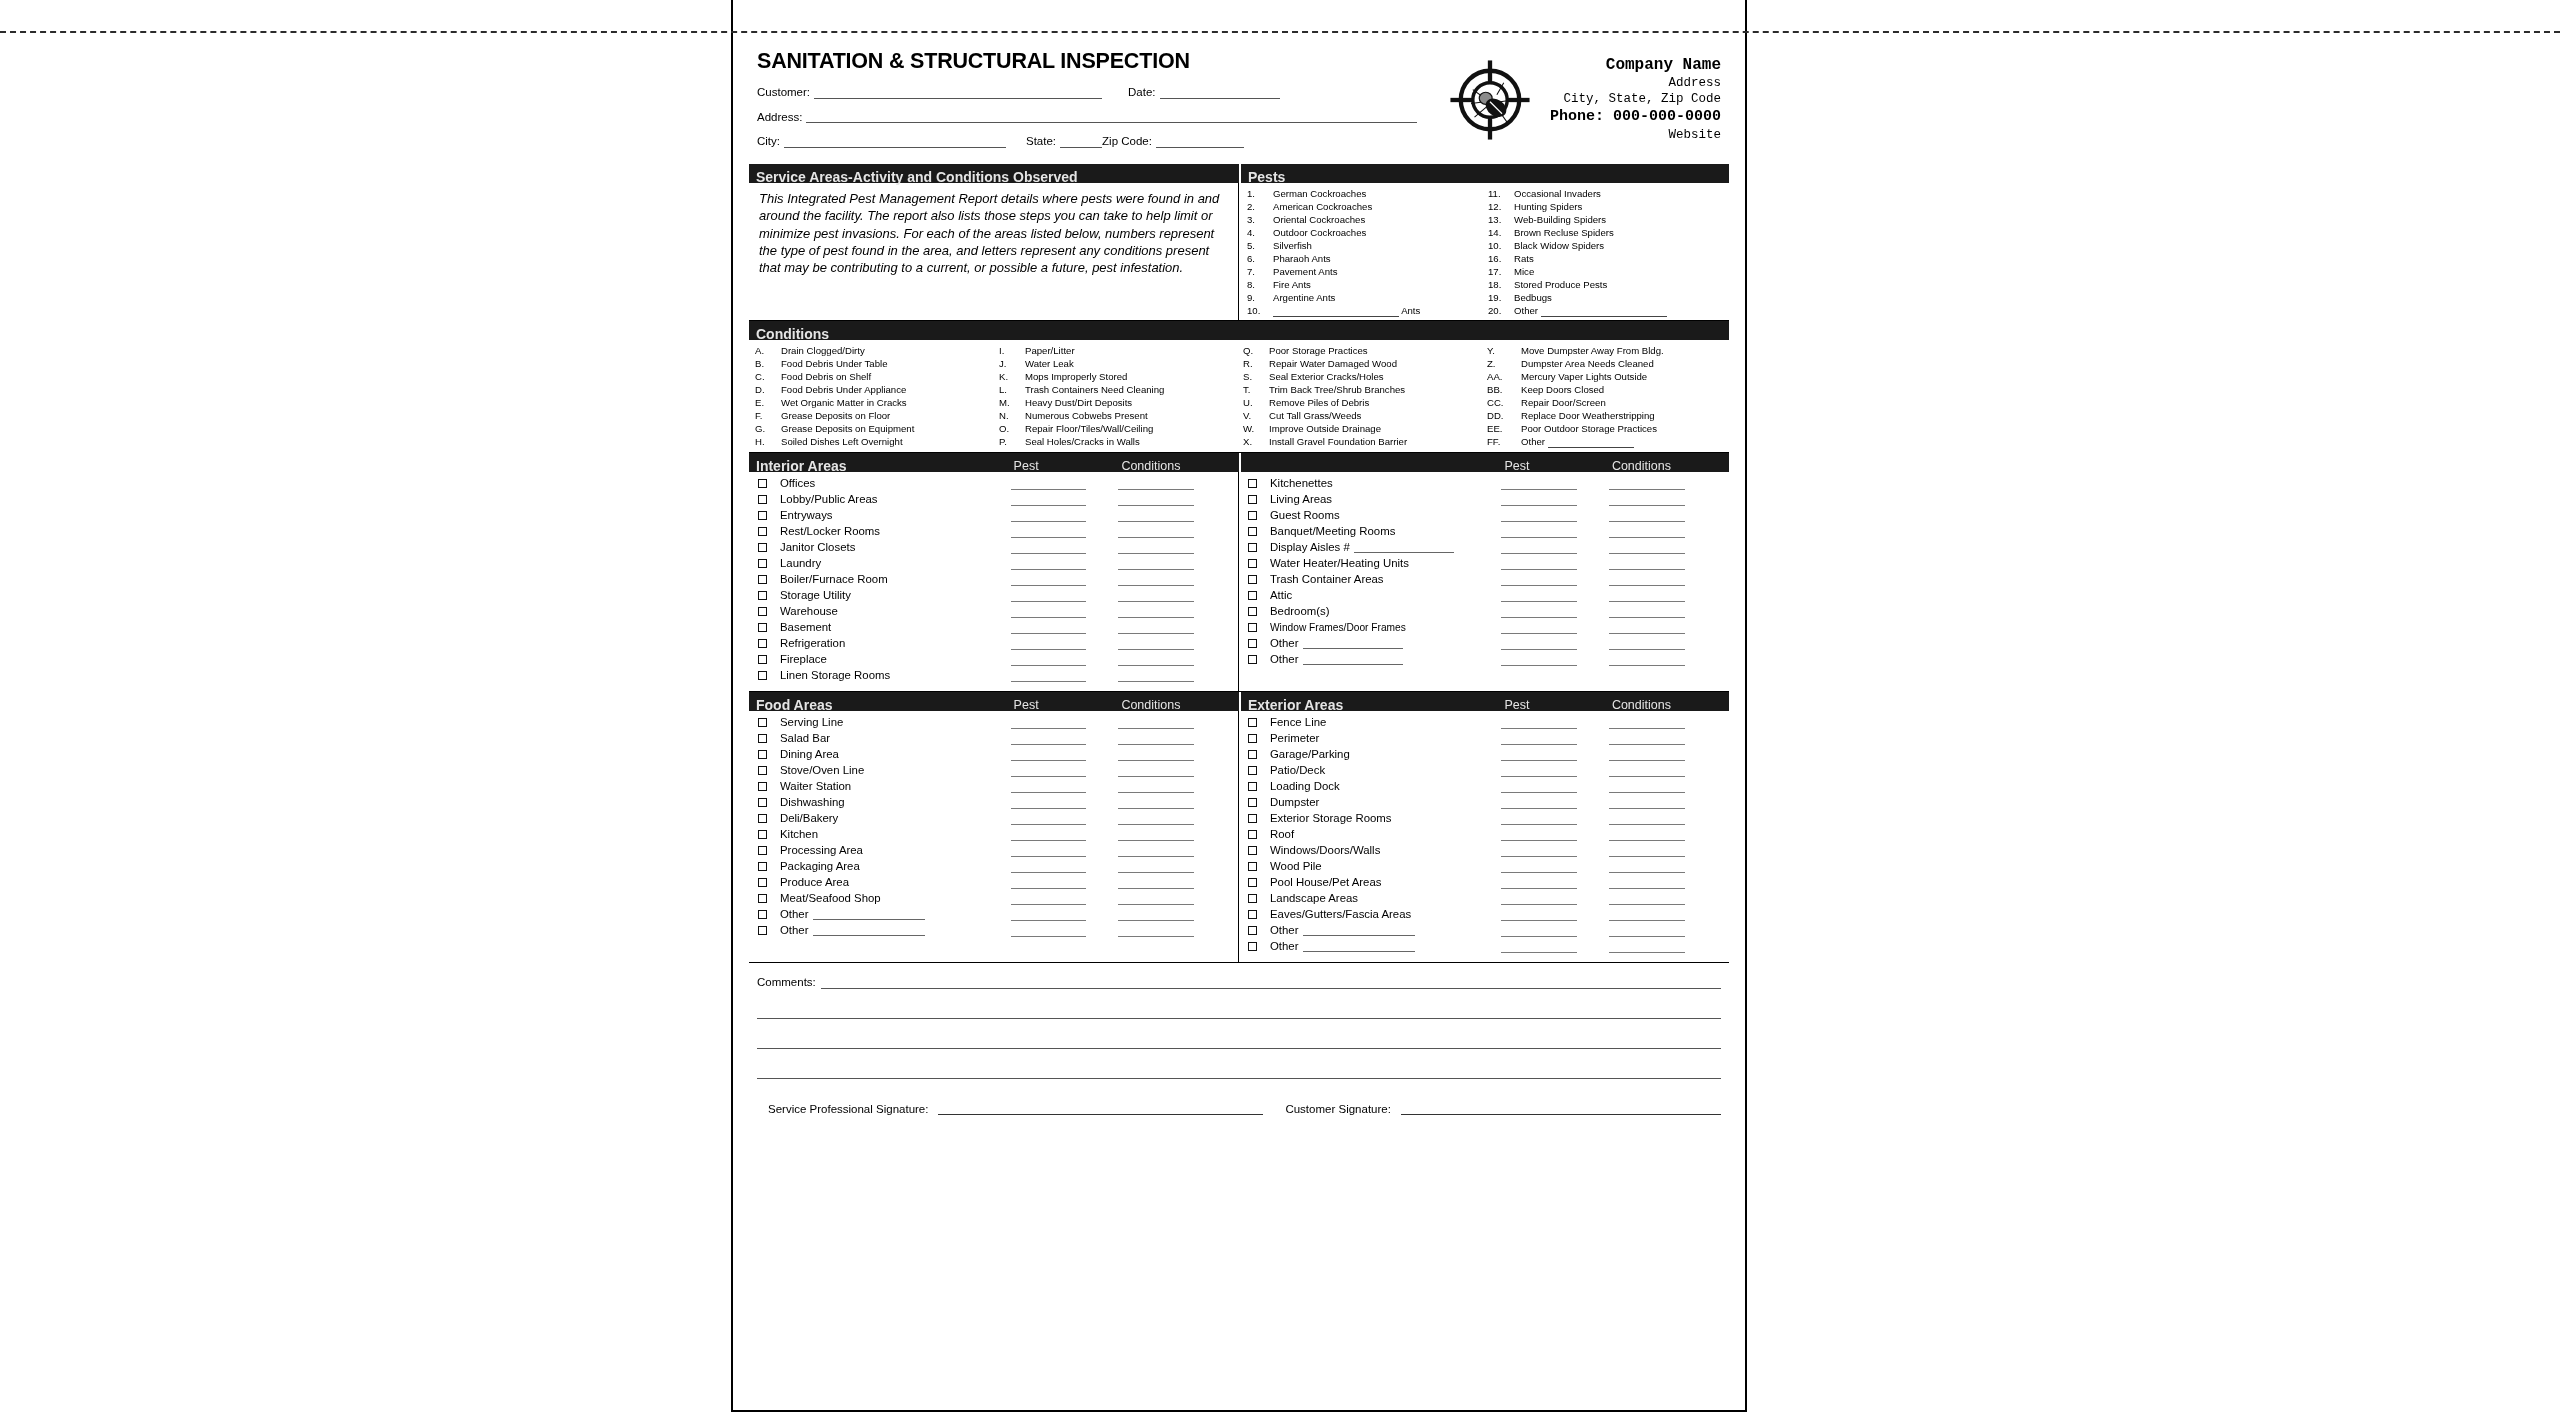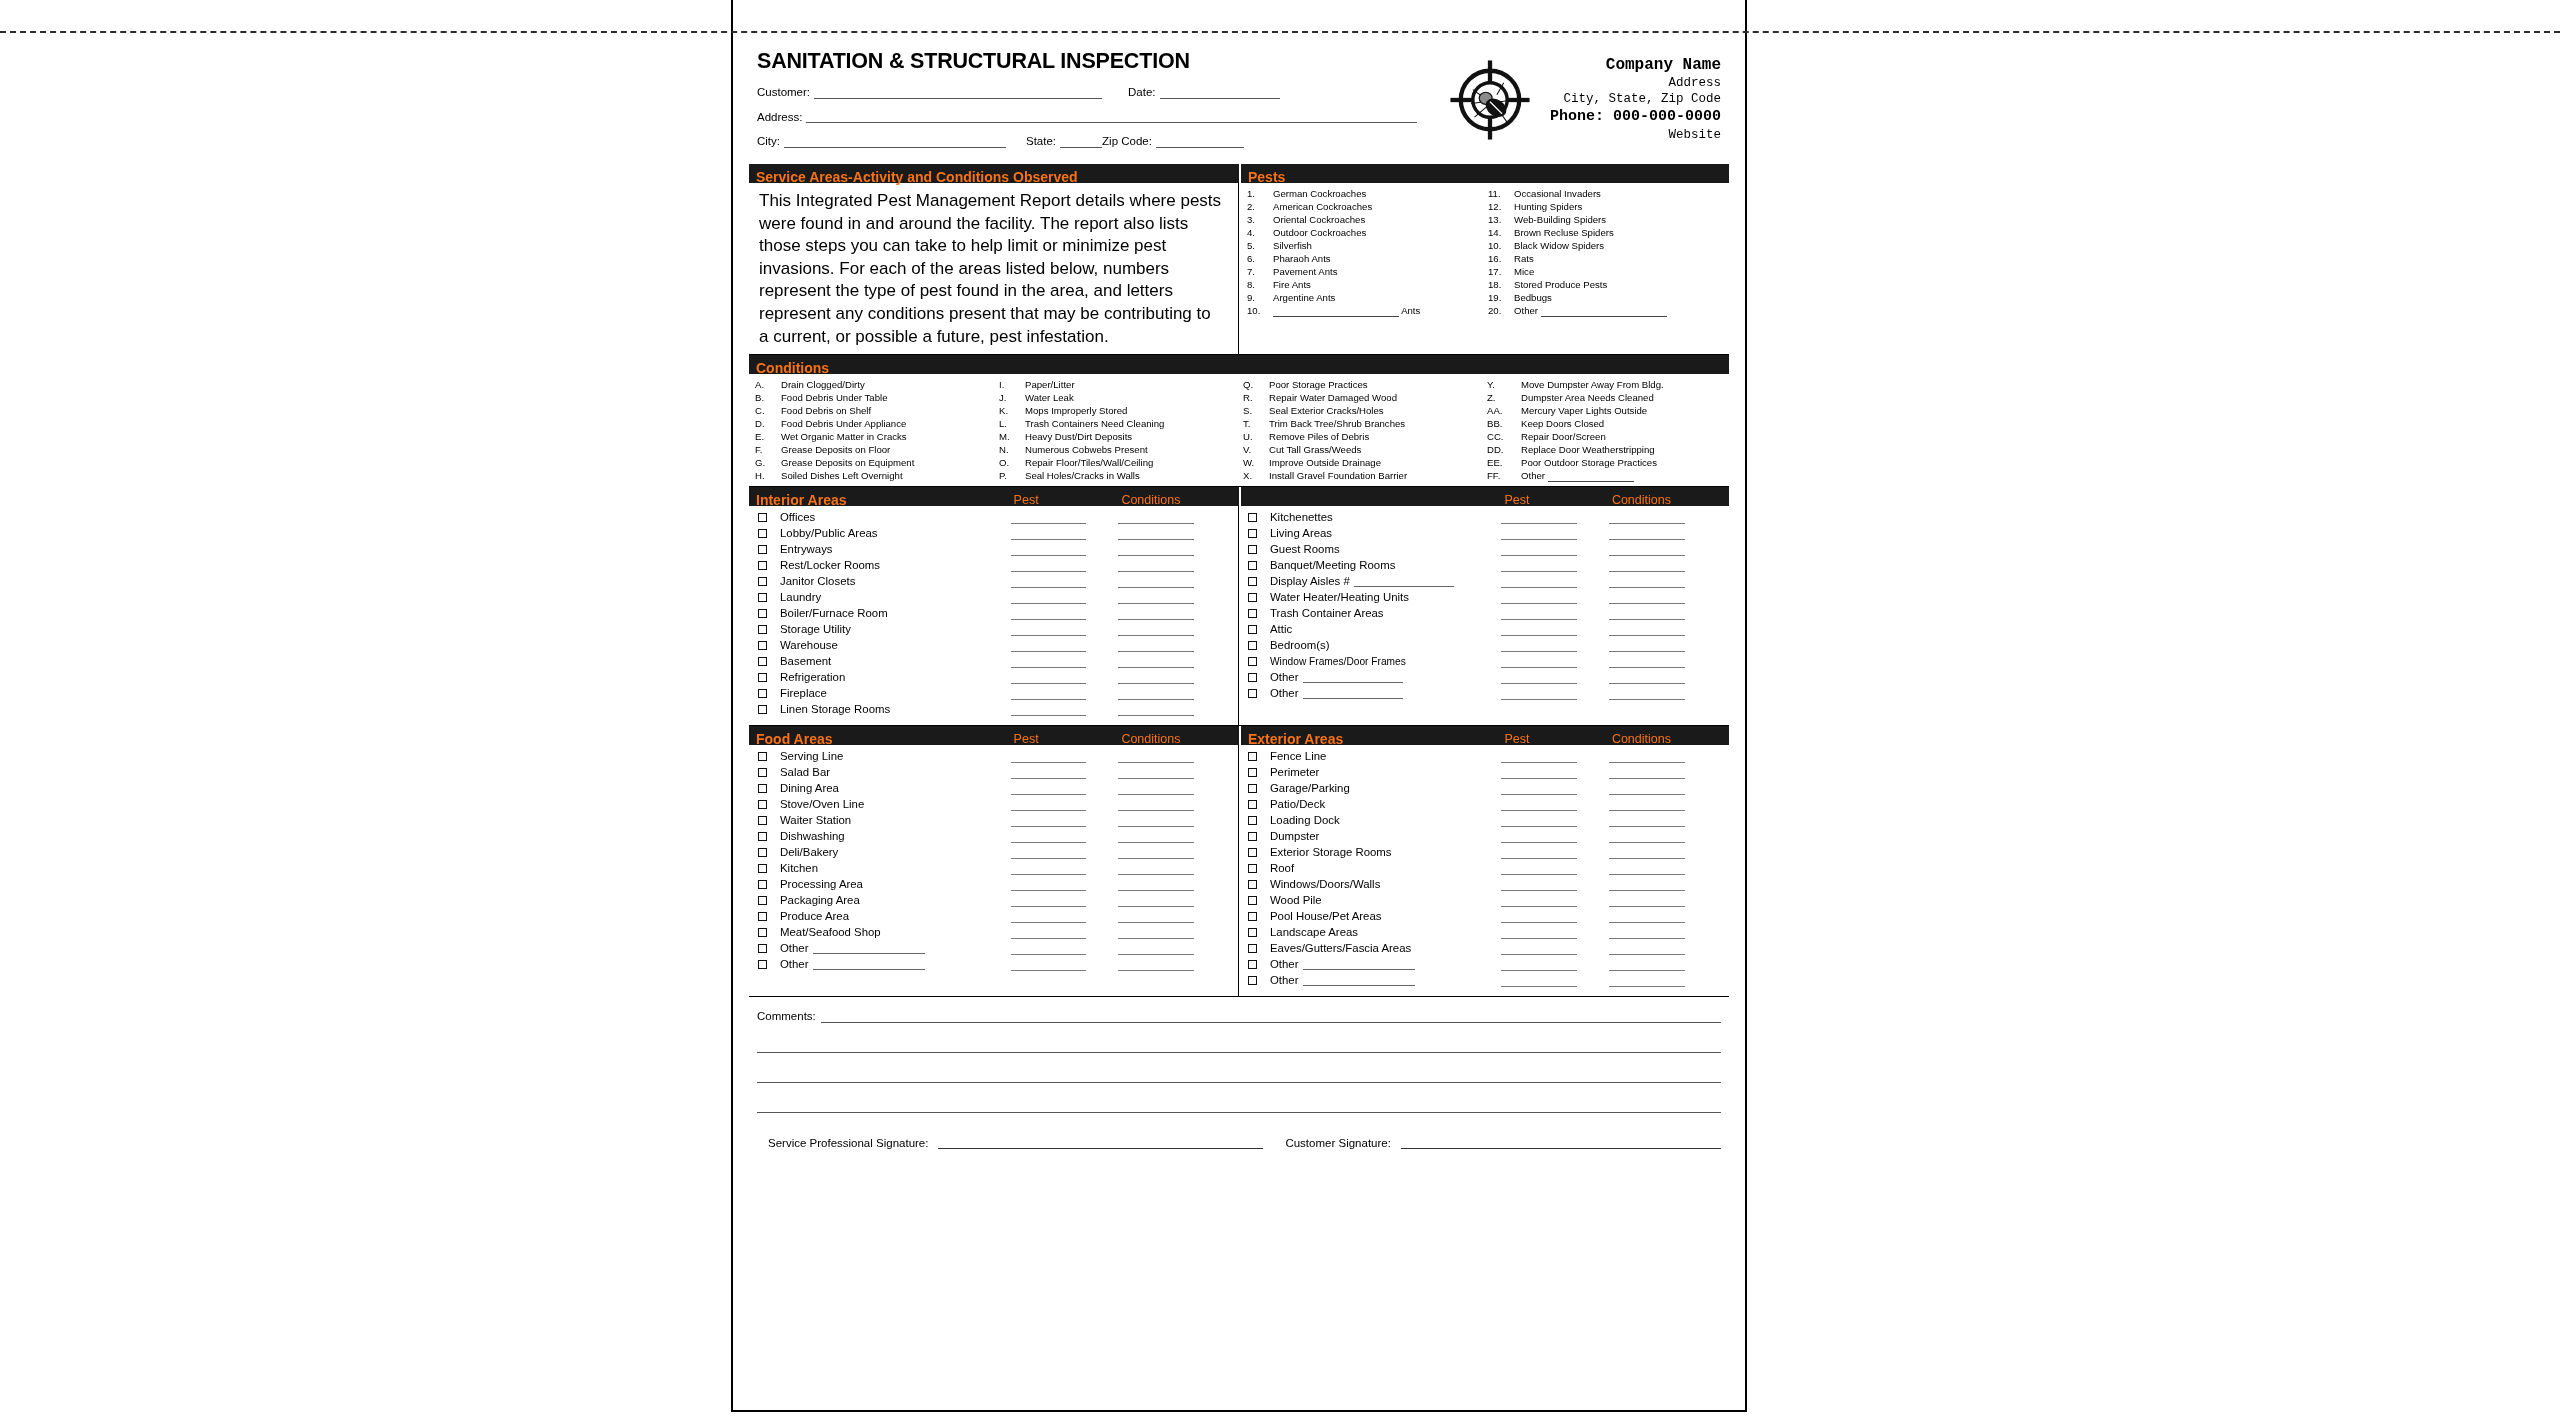--- a/index.html
+++ b/index.html
@@ -56,37 +56,38 @@
     width:180px; text-align:right;
     font-family:Liberation Mono, monospace;
     line-height:1.28;
   }
   .co-name { font-size:16px; font-weight:bold; }
   .co-line { font-size:12.5px; }
   .co-phone { font-size:15px; font-weight:bold; }
 
   
   .bar {
-    background:#1a1a1a; color:#f97316;
+    background:#1a1a1a; color:#e5e5e5;
     height:19px; line-height:19px;
     font-size:14px; font-weight:bold;
     padding:8px 0 0 7px;
     position:relative;
     display:flex; align-items:center;
   }
   .bar .bar-title { flex:0 0 auto; }
   .bar .ph { position:absolute; font-size:12.5px; font-weight:normal; font-family:"Liberation Sans", sans-serif; }
 
   .two-head { display:flex; }
   .two-head .bar { flex:1 1 50%; }
   .two-head .bar + .bar { border-left:2px solid #fff; }
 
   .intro {
-    font-size:17px; line-height:1.33;
+    font-size:13px; line-height:1.33;
     padding:7px 14px 6px 10px;
+    font-style:italic;
   }
   .body-split { display:flex; border-bottom:1.6px solid #000; }
   .body-split .half-l { width:50%; border-right:1.5px solid #000; }
   .body-split .half-r { width:50%; }
 
   
   .pests { display:flex; padding:4px 4px 3px 4px; }
   .pests .pcol { width:50%; }
   .lrow { display:flex; font-size:9.6px; line-height:13.0px; }
   .lrow .num { width:30px; flex:0 0 30px; padding-left:4px; }

